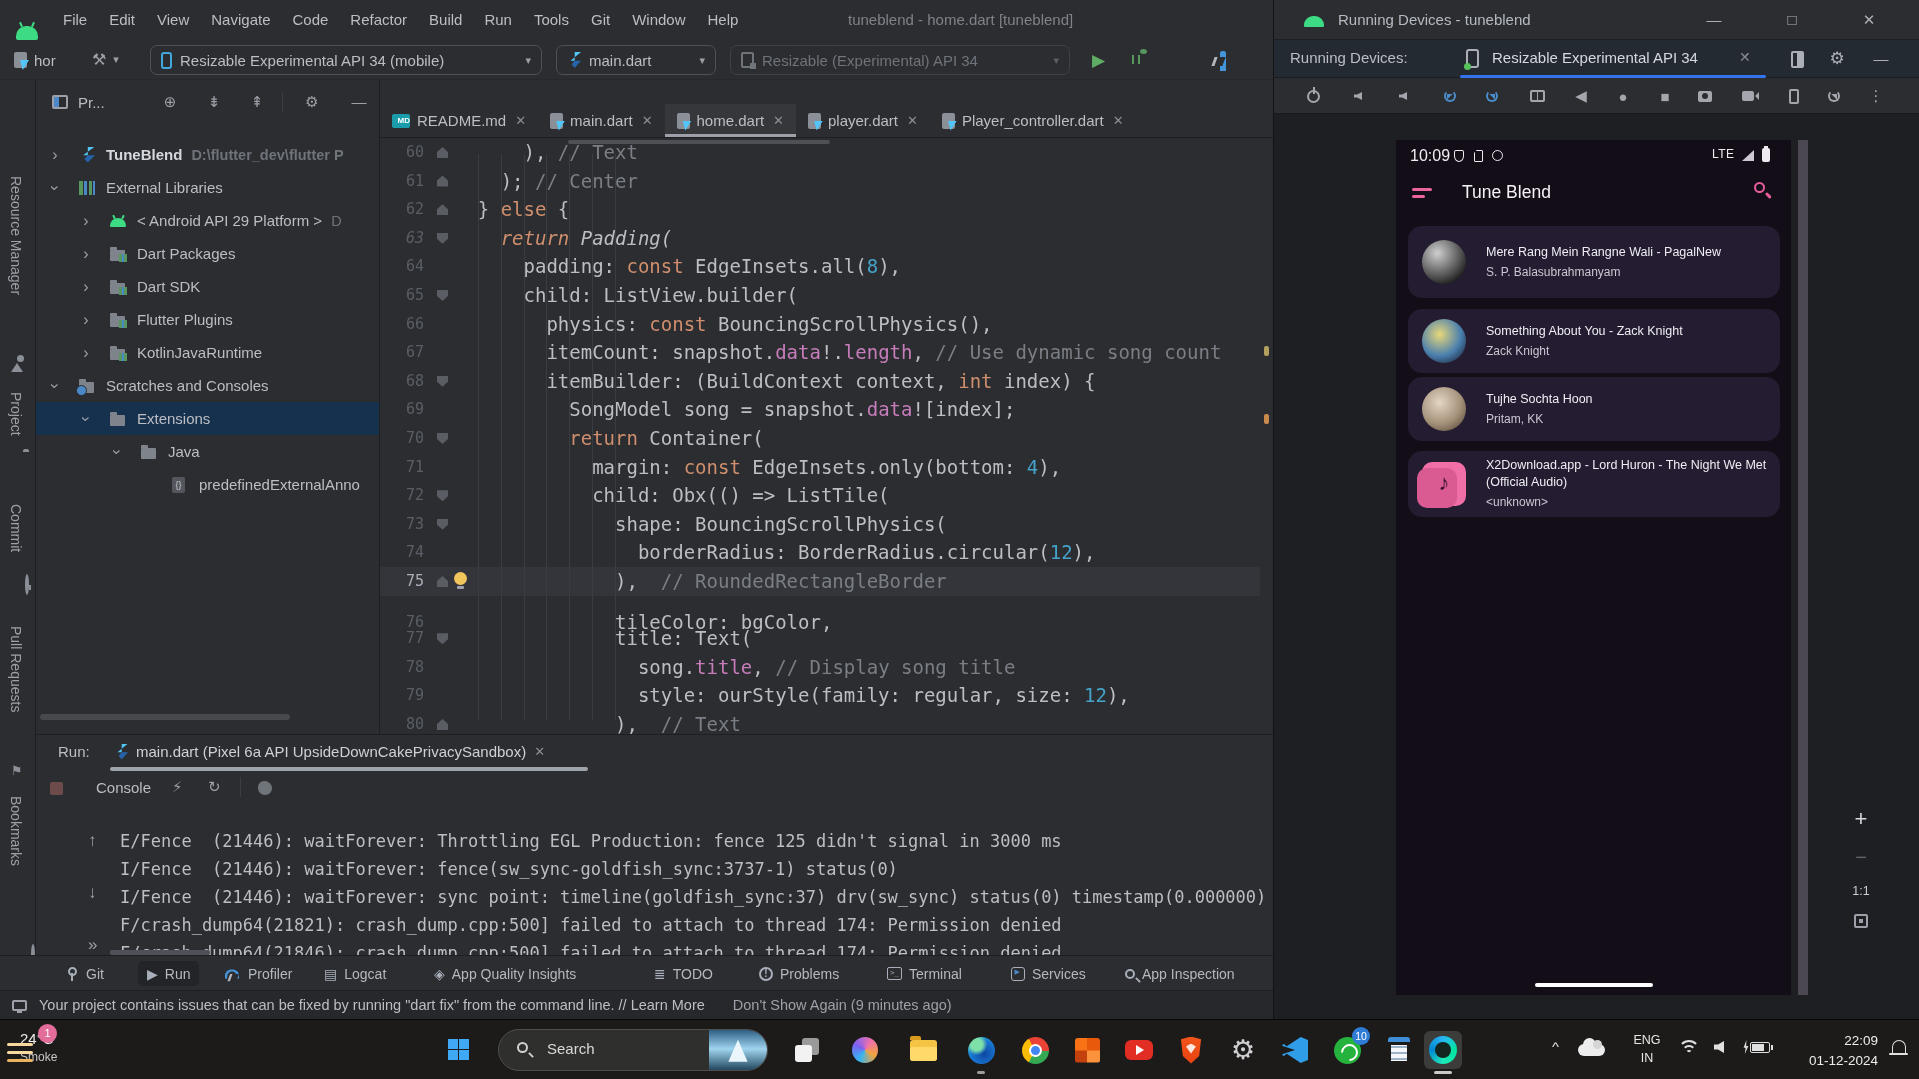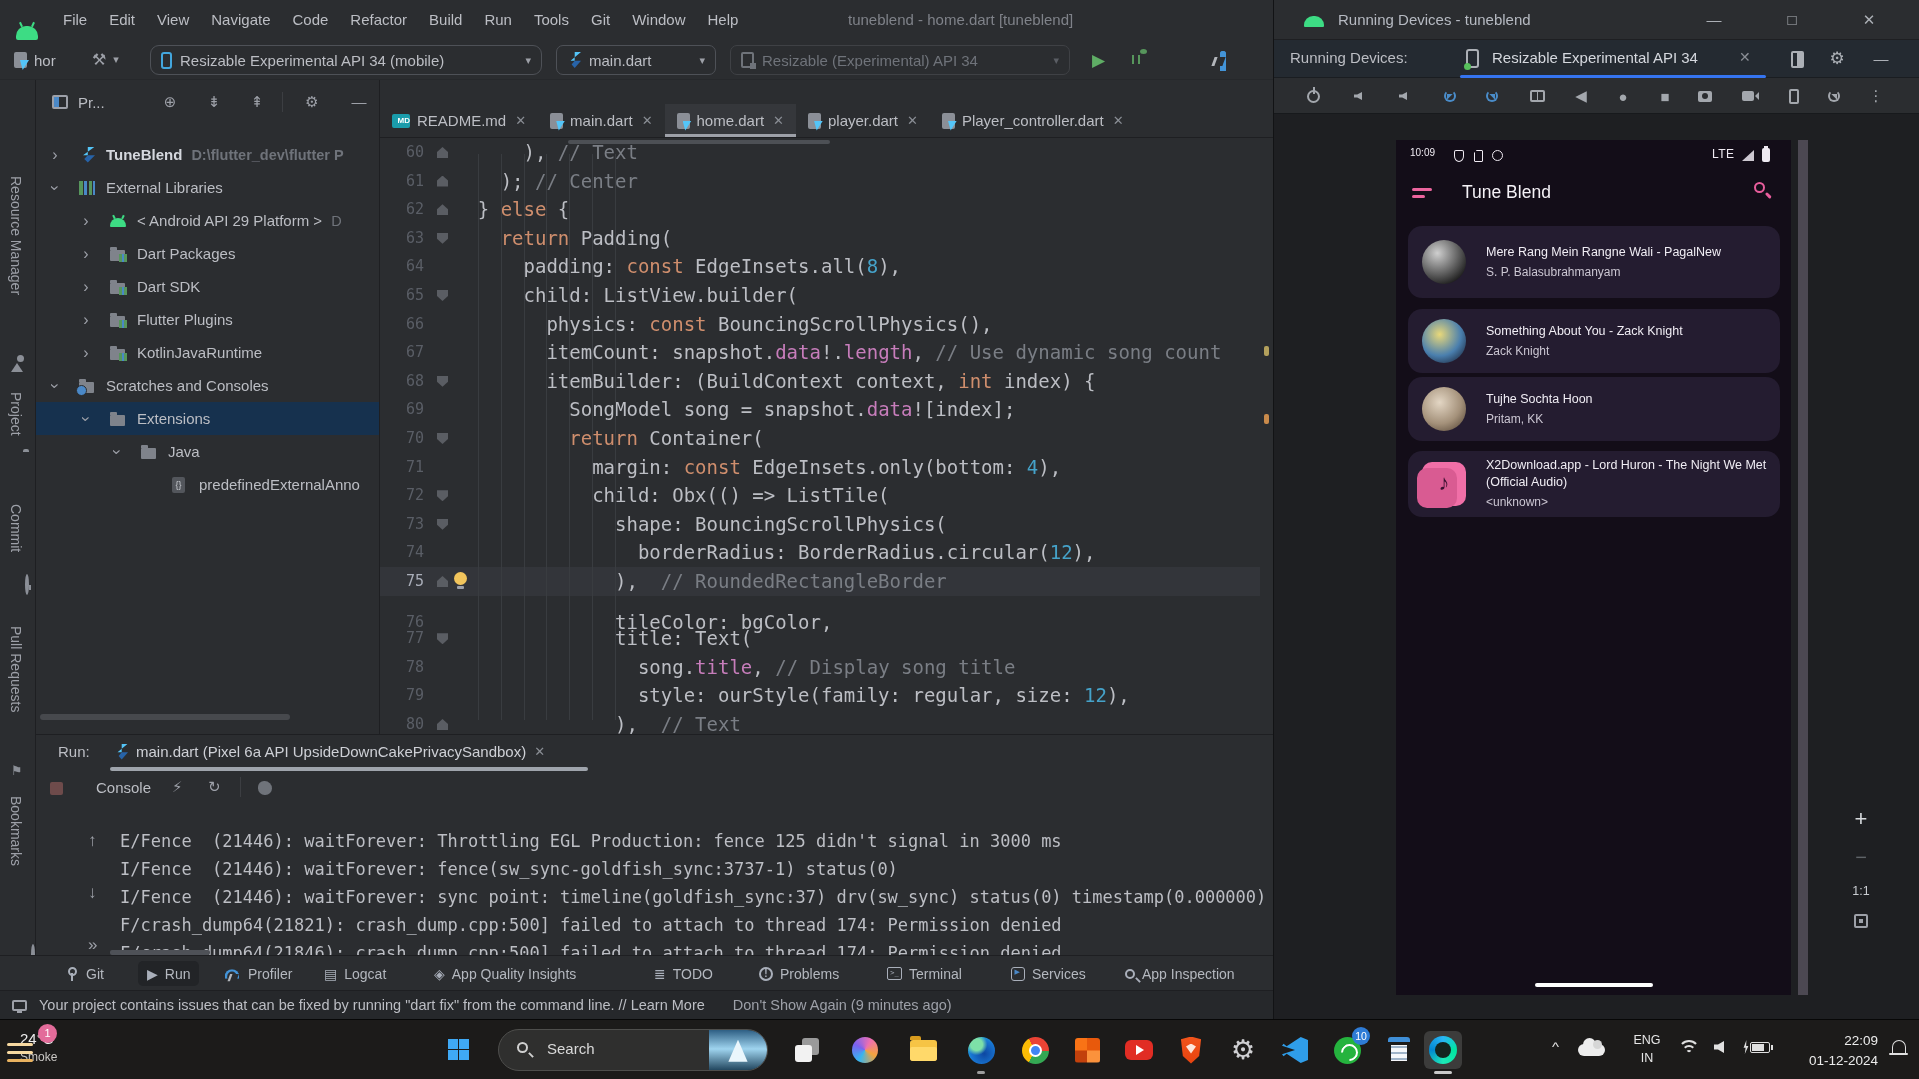--- a/index.html
+++ b/index.html
@@ -175,21 +175,21 @@
   .ic-fold { width:15px; height:12px; border:2px solid #a3a7ad; border-radius:2px; background:linear-gradient(90deg,transparent 46%,#a3a7ad 46% 54%,transparent 54%); }
   .ic-cam { width:14px; height:11px; background:#a3a7ad; border-radius:2px; position:relative; }
   .ic-cam::after { content:""; position:absolute; left:4px; top:2.5px; width:6px; height:6px; border-radius:50%; background:#2b2d30; }
   .ic-vid { width:12px; height:10px; background:#a3a7ad; border-radius:2px; position:relative; }
   .ic-vid::after { content:""; position:absolute; right:-5px; top:1px; border:4px solid transparent; border-right-color:#a3a7ad; }
   .ic-dev { width:10px; height:15px; border:2px solid #a3a7ad; border-radius:2px; }
 
   
   #phone { position:absolute; left:122px; top:140px; width:395px; height:855px; background:#130d18; overflow:hidden; }
   #p-status { position:absolute; left:0; top:6px; width:395px; height:20px; }
-  #p-time { position:absolute; left:14px; top:1px; font-size:10px; color:#efeaf2; }
+  #p-time { position:absolute; left:14px; top:1px; font-size:16px; color:#efeaf2; }
   .p-shield { position:absolute; left:58px; top:4px; width:10px; height:12px; border:1.5px solid #efeaf2; border-radius:2px 2px 50% 50%; }
   .p-sd { position:absolute; left:78px; top:4px; width:9px; height:12px; border:1.5px solid #efeaf2; border-radius:1px; clip-path:polygon(30% 0,100% 0,100% 100%,0 100%,0 25%); }
   .p-circ { position:absolute; left:96px; top:4px; width:11px; height:11px; border:1.5px solid #efeaf2; border-radius:50%; }
   #p-net { position:absolute; left:316px; top:1px; font-size:12px; color:#efeaf2; letter-spacing:.5px; }
   .p-signal { position:absolute; left:346px; top:4px; width:0; height:0; border-left:12px solid transparent; border-bottom:11px solid #efeaf2; opacity:.85; }
   .p-batt { position:absolute; left:366px; top:2px; width:8px; height:14px; background:#efeaf2; border-radius:2px; }
   .p-batt::before { content:""; position:absolute; top:-2px; left:2px; width:4px; height:2px; background:#efeaf2; }
   #p-appbar { position:absolute; left:0; top:34px; width:395px; height:44px; }
   .p-menu { position:absolute; left:16px; top:14px; width:20px; height:3px; background:#ec659e; border-radius:2px; }
   .p-menu::after { content:""; position:absolute; left:0; top:7px; width:13px; height:3px; background:#ec659e; border-radius:2px; }
@@ -308,21 +308,21 @@
 
     <div id="toolbar">
       <div id="navfile">
           <span class="fico-dart"></span>
           <span>hor</span>
         </div>
       <div class="abs" style="left:92px; top:10px; display:flex; gap:7px; align-items:center;">
           <span class="hammer">⚒</span>
           <span class="caret">▾</span>
         </div>
-      <div class="combo" style="left:150px; width:392px;border-radius:9px;">
+      <div class="combo" style="left:150px; width:392px;">
         <span class="phone-glyph"></span>
         <span>Resizable Experimental API 34 (mobile)</span>
         <span class="caret" style="margin-left:auto">▾</span>
       </div>
       <div class="combo" style="left:556px; width:160px;">
         <span class="flutter-ic"></span>
         <span>main.dart</span>
         <span class="caret" style="margin-left:auto">▾</span>
       </div>
       <div class="combo dim" style="left:730px; width:340px;">
@@ -447,21 +447,21 @@
           <div class="ed-row" style="top: 28.6px;">
             <span class="ed-num">61</span>
             <span class="fold end"></span>
             <span class="ed-code"><span class="tk-p">      ); </span><span class="tk-c">// Center</span></span>
           </div>
           <div class="ed-row" style="top: 57.2px;">
             <span class="ed-num">62</span>
             <span class="fold end"></span>
             <span class="ed-code"><span class="tk-p">    } </span><span class="tk-k">else</span><span class="tk-p"> {</span></span>
           </div>
-          <div class="ed-row" style="top: 85.8px;">
+          <div class="ed-row" style="top: 85.8px; font-style: italic;">
             <span class="ed-num">63</span>
             <span class="fold open"></span>
             <span class="ed-code"><span class="tk-p">      </span><span class="tk-k">return</span><span class="tk-p"> Padding(</span></span>
           </div>
           <div class="ed-row" style="top: 114.4px;">
             <span class="ed-num">64</span>
             <span class="ed-code"><span class="tk-p">        padding: </span><span class="tk-k">const</span><span class="tk-p"> EdgeInsets.all(</span><span class="tk-n">8</span><span class="tk-p">),</span></span>
           </div>
           <div class="ed-row" style="top: 143px;">
             <span class="ed-num">65</span>

